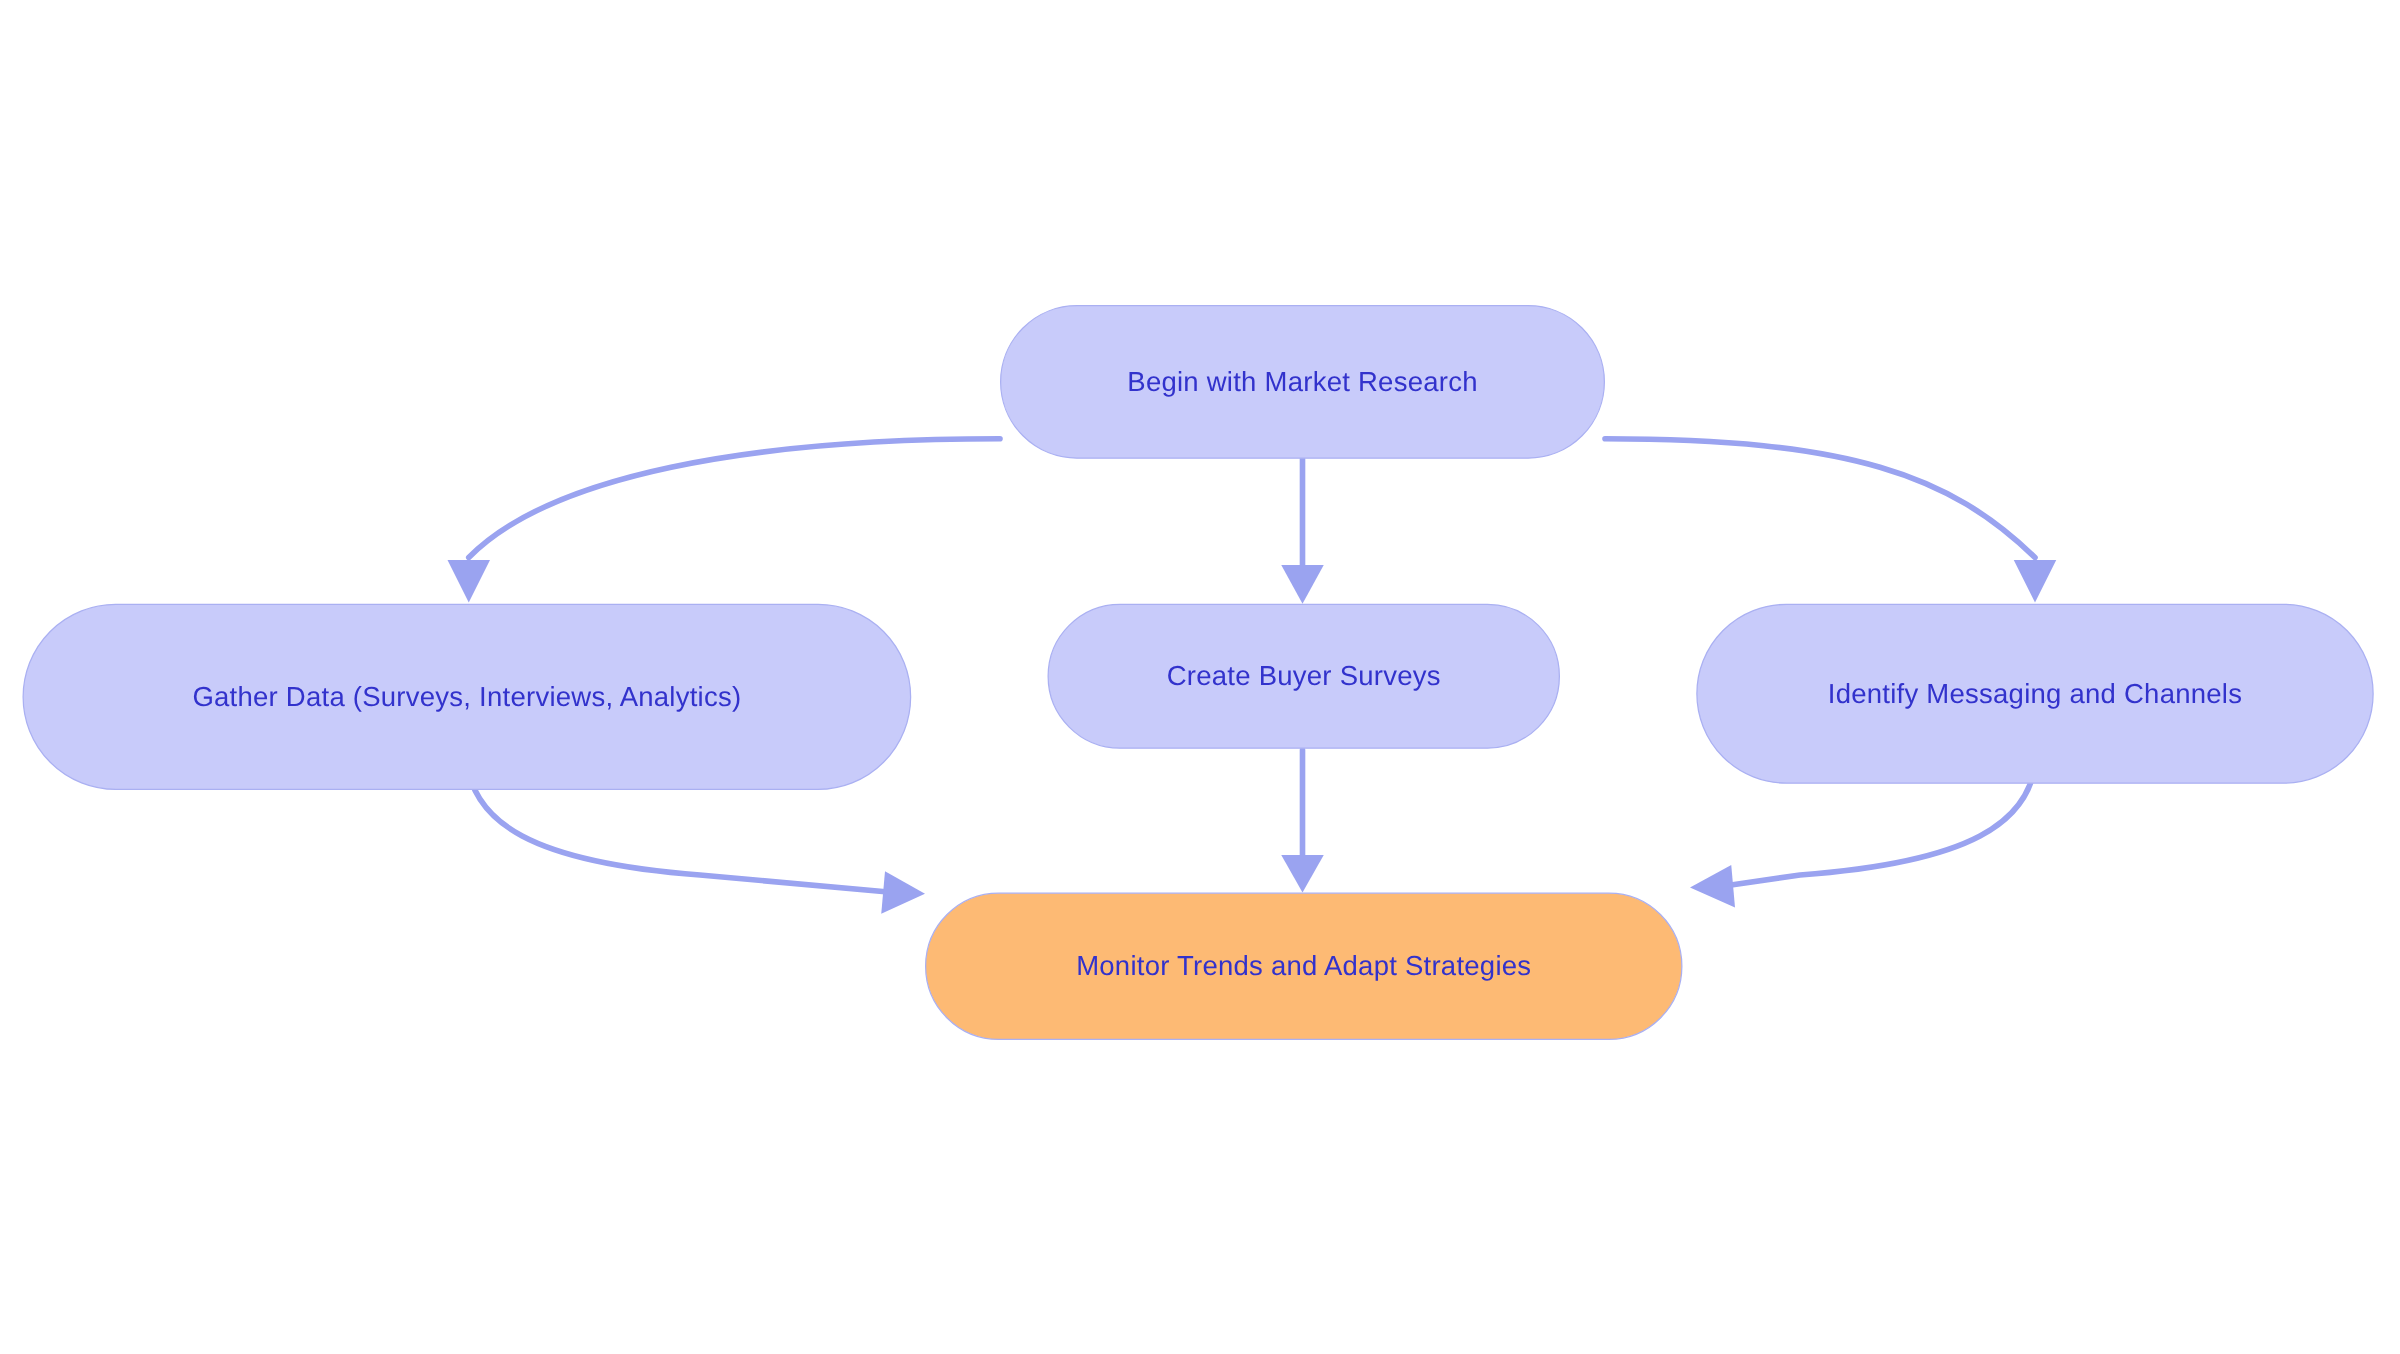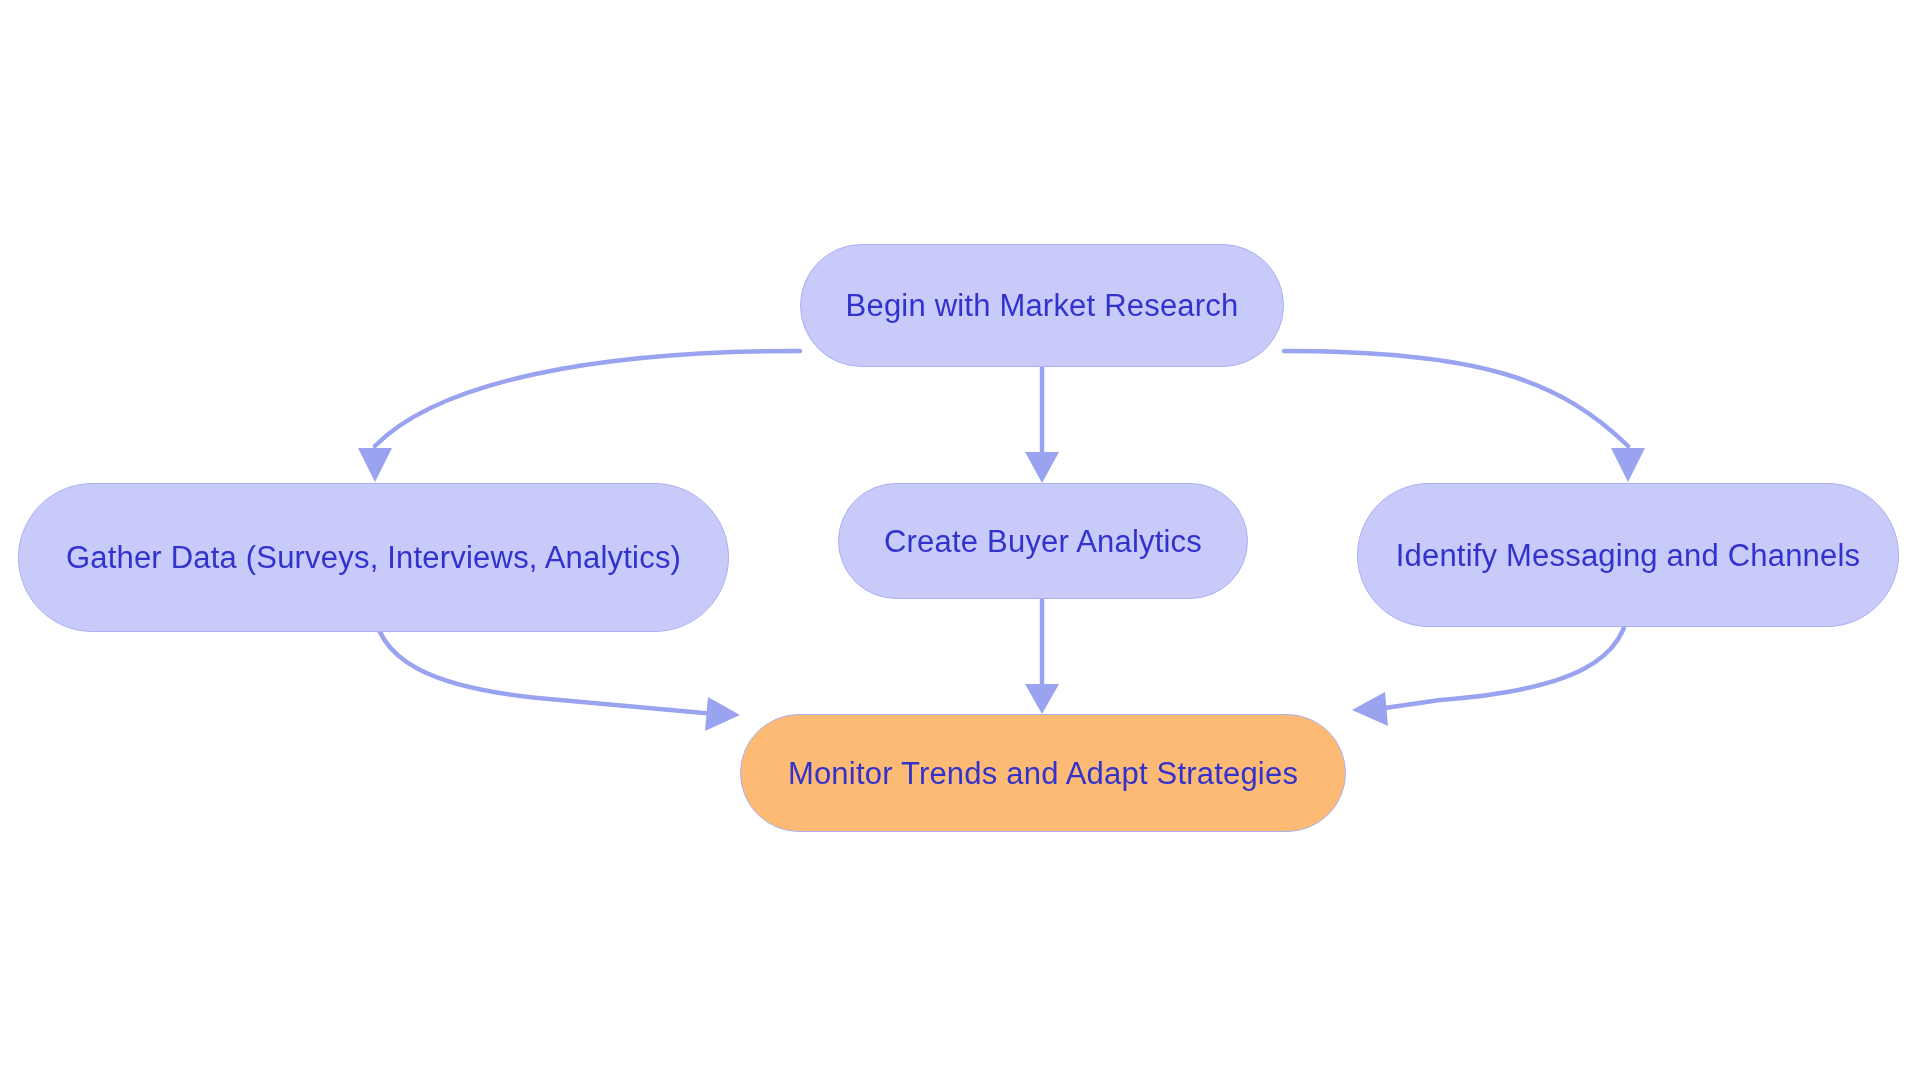--- a/index.html
+++ b/index.html
@@ -33,21 +33,21 @@
     display: flex;
     align-items: center;
     justify-content: center;
     background: #c8cbfa;
     border: 1.6px solid #aab0f2;
     border-radius: 999px;
     z-index: 2;
   }
   .flow-node-label {
     font-family: "Liberation Sans", "DejaVu Sans", sans-serif;
-    font-size: 31px;
+    font-size: 22px;
     font-weight: 400;
     color: #3232cc;
     letter-spacing: 0.2px;
     white-space: nowrap;
     line-height: 1;
     text-align: center;
   }
   
   #node-start      { left: 800px;  top: 244px; width: 484px; height: 123px; }
   #node-gather     { left: 18px;   top: 483px; width: 711px; height: 149px; }
@@ -95,21 +95,21 @@
 
   <div class="flow-node" id="node-start" style="background: rgb(200, 203, 250); border-color: rgb(170, 176, 242);">
     <span class="flow-node-label" style="color: rgb(50, 50, 204);">Begin with Market Research</span>
   </div>
 
   <div class="flow-node" id="node-gather" style="background: rgb(200, 203, 250); border-color: rgb(170, 176, 242);">
     <span class="flow-node-label" style="color: rgb(50, 50, 204);">Gather Data (Surveys, Interviews, Analytics)</span>
   </div>
 
   <div class="flow-node" id="node-personas" style="background: rgb(200, 203, 250); border-color: rgb(170, 176, 242);">
-    <span class="flow-node-label" style="color: rgb(50, 50, 204);">Create Buyer Analytics</span>
+    <span class="flow-node-label" style="color: rgb(50, 50, 204);">Create Buyer Surveys</span>
   </div>
 
   <div class="flow-node" id="node-messaging" style="background: rgb(200, 203, 250); border-color: rgb(170, 176, 242);">
     <span class="flow-node-label" style="color: rgb(50, 50, 204);">Identify Messaging and Channels</span>
   </div>
 
   <div class="flow-node" id="node-monitor" style="background: #fdba74; border-color: rgb(170, 176, 242);">
     <span class="flow-node-label" style="color: rgb(50, 50, 204);">Monitor Trends and Adapt Strategies</span>
   </div>
 

